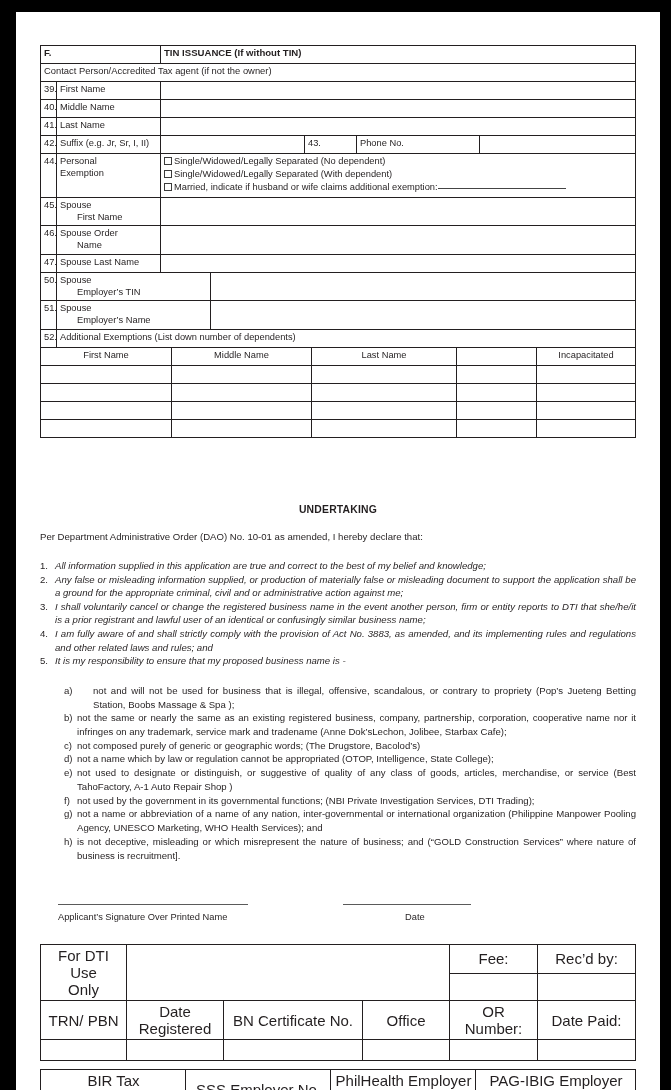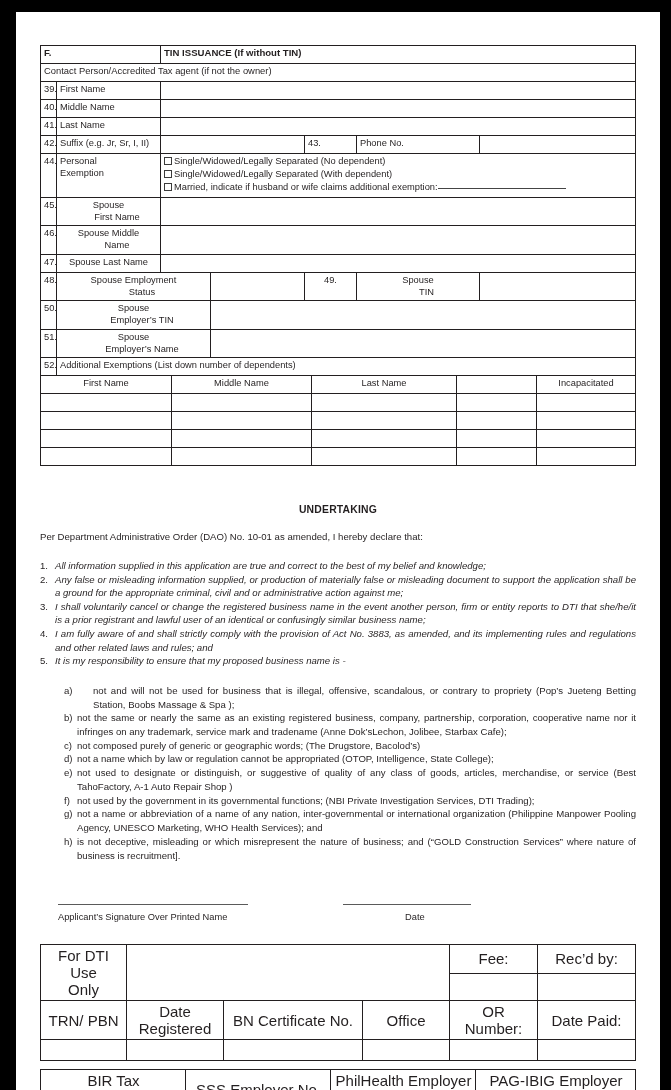--- a/index.html
+++ b/index.html
@@ -80,21 +80,21 @@
     vertical-align: -1px;
     background: #fff;
   }
   .uline { }
   .fillline {
     display: inline-block;
     width: 128px;
     border-bottom: 1px solid #444;
     vertical-align: 1px;
   }
-  td.tall26 { height: 26px; text-align: center; }
+  td.tall26 { height: 26px; }
   td.row52 { height: 23px; }
 
   
   .undertaking-wrap {
     position: absolute;
     left: 24px;
     top: 470px;
     width: 596px;
     color: #231f20;
   }
@@ -266,46 +266,32 @@
         <td class="lbl tall26">
           <span>Spouse</span><br>
           <span class="indent2">First Name</span>
         </td>
         <td class="blank tall26" colspan="8"></td>
       </tr>
 
       <tr>
         <td class="lbl tall26">46.</td>
         <td class="lbl tall26">
-          <span>Spouse Middle</span><br>
+          <span>Spouse Order</span><br>
           <span class="indent2">Name</span>
         </td>
         <td class="blank tall26" colspan="8"></td>
       </tr>
 
       <tr>
         <td class="lbl tall26">47.</td>
         <td class="lbl tall26">Spouse Last Name</td>
         <td class="blank tall26" colspan="8"></td>
       </tr>
 
-      <tr>
-        <td class="lbl tall26">48.</td>
-        <td class="lbl tall26" colspan="2">
-          <span>Spouse Employment</span><br>
-          <span class="indent2">Status</span>
-        </td>
-        <td class="blank tall26" colspan="2"></td>
-        <td class="lbl tall26">49.</td>
-        <td class="lbl tall26" colspan="2">
-          <span>Spouse</span><br>
-          <span class="indent2">TIN</span>
-        </td>
-        <td class="blank tall26" colspan="2"></td>
-      </tr>
 
       <tr>
         <td class="lbl tall26">50.</td>
         <td class="lbl tall26" colspan="2">
           <span>Spouse</span><br>
           <span class="indent2">Employer’s TIN</span>
         </td>
         <td class="blank tall26" colspan="7"></td>
       </tr>
 

